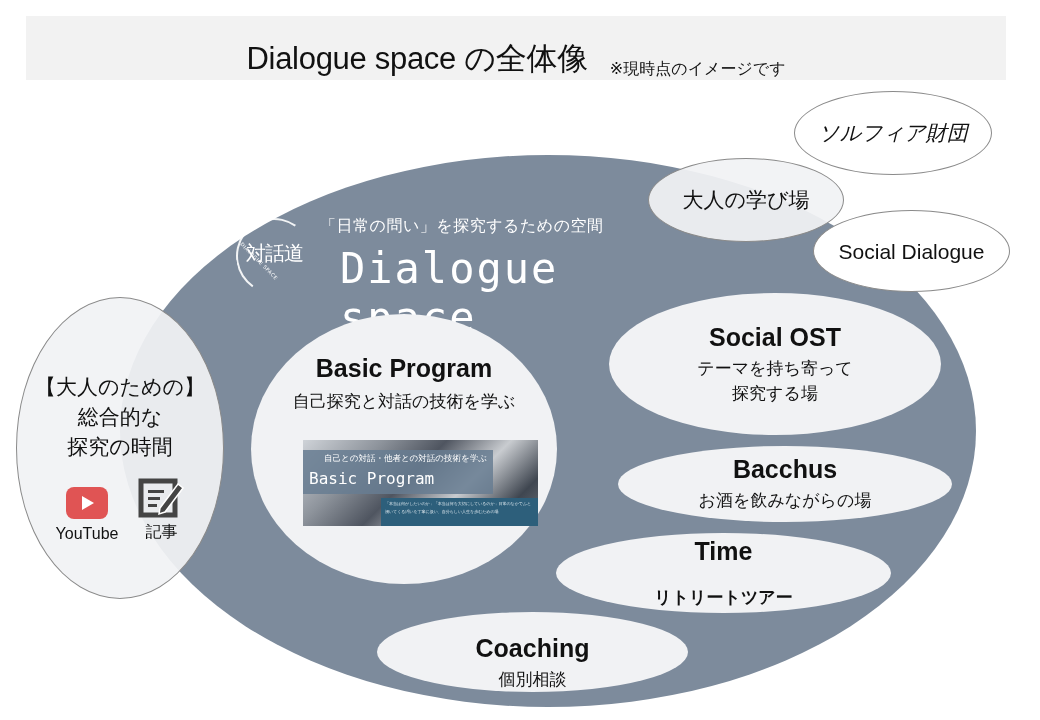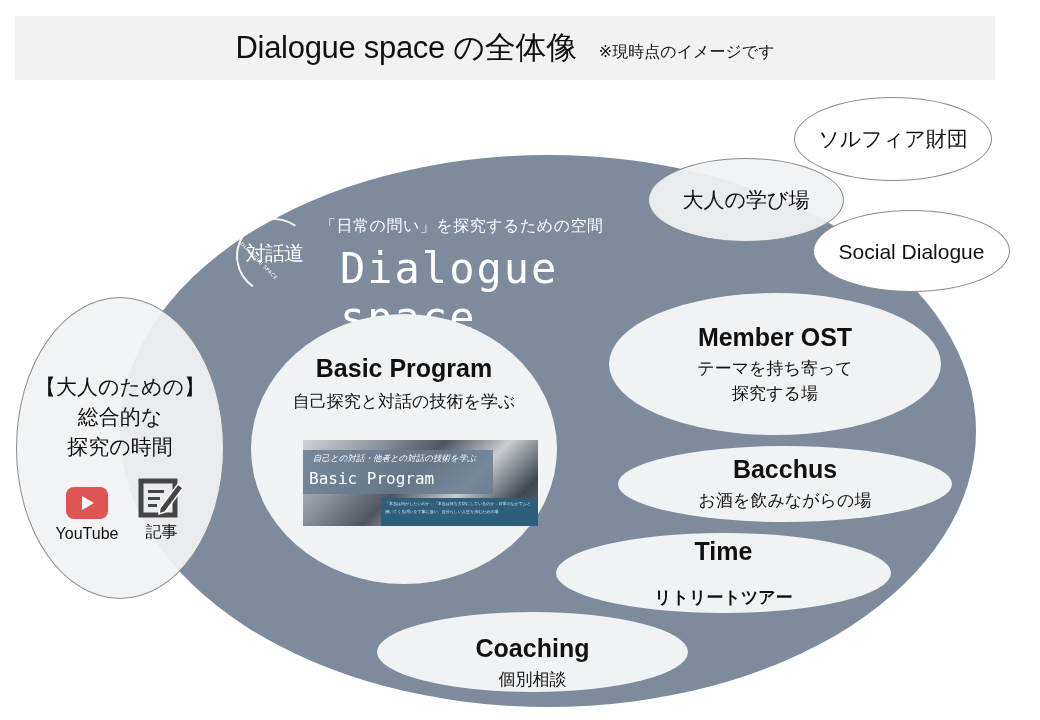--- a/index.html
+++ b/index.html
@@ -1,19 +1,19 @@
 <!DOCTYPE html>
 <html><head>
 <meta charset="utf-8">
 <style>
   html, body { margin:0; padding:0; background:#ffffff; }
   body { width:1040px; height:720px; position:relative; overflow:hidden;
          font-family:"DejaVu Sans", "Liberation Sans", sans-serif; color:#111; }
-  .title-bar { position:absolute; left:15px; top:16px; width:980px; height:64px;
-               background:#f2f2f2; display:flex; align-items:center; justify-content:center; }
+  .title-bar { position:absolute; left:26px; top:16px; width:980px; height:64px;
+               background:#f2f2f2; display:flex; align-items:flex-end; justify-content:center; }
   .title-main { font-size:31px; font-family:"Liberation Sans", "DejaVu Sans", sans-serif; letter-spacing:-0.3px; }
   .title-note { font-size:16px; margin-left:22px; margin-top:8px; }
 
   .main-ellipse { position:absolute; left:120px; top:155px; width:856px; height:552px;
                   border-radius:50%; }
   .ell { position:absolute; border-radius:50%; display:flex; flex-direction:column;
          align-items:center; justify-content:center; text-align:center; box-sizing:border-box; }
   .outline { background:#ffffff; border:1.2px solid #8a8a8a; }
   .outline-translucent { background:rgba(241,242,244,0.93); border:1.2px solid #8a8a8a; }
   .filled { background:#f1f2f4; }
@@ -25,21 +25,21 @@
                   border:2px solid rgba(255,255,255,0.9); border-right-color:transparent; border-bottom-color:transparent;
                   transform:rotate(-10deg); }
   .brand-kanji { position:absolute; left:24px; top:34px; font-size:20px; letter-spacing:-1px; font-family:"DejaVu Serif", serif; }
   .brand-tagline { position:absolute; left:98px; top:10px; font-size:16px; letter-spacing:0.5px; }
   .brand-name { position:absolute; left:118px; top:38px; font-size:42px; font-family:"DejaVu Sans Mono", monospace; letter-spacing:2px; }
   .brand-small { position:absolute; left:12px; top:52px; font-size:5px; transform:rotate(45deg); letter-spacing:0.5px; }
 
   .banner { position:absolute; left:303px; top:440px; width:235px; height:86px; overflow:hidden;
             background:linear-gradient(135deg,#cfd3d8 0%,#8e949c 25%,#4f5560 45%,#c9ccd0 65%,#3f4650 85%,#6b7079 100%); }
   .banner-band { position:absolute; left:0; top:10px; width:190px; height:44px; background:rgba(103,124,146,0.85); color:#fff; }
-  .banner-line1 { position:absolute; left:10px; top:3px; font-size:8.5px; white-space:nowrap;font-style:italic; }
+  .banner-line1 { position:absolute; left:21px; top:3px; font-size:8.5px; white-space:nowrap; }
   .banner-line2 { position:absolute; left:6px; top:19px; font-size:16px; font-family:"DejaVu Sans Mono", monospace; }
   .banner-box { position:absolute; left:78px; top:58px; width:157px; height:28px; background:#2d5f7b; color:#dfe9ef;
                 font-size:4px; line-height:8px; padding:2px 4px; box-sizing:border-box; overflow:hidden; }
 
   .left-title { font-size:21px; line-height:30px; }
   .icon-row { display:flex; gap:20px; margin-top:16px; align-items:flex-end; }
   .icon-col { display:flex; flex-direction:column; align-items:center; font-size:16px; }
   .yt { width:42px; height:32px; background:#e05454; border-radius:8px; position:relative; margin-bottom:6px; }
   .yt:after { content:""; position:absolute; left:16px; top:9px; border-left:12px solid #fff;
               border-top:7px solid transparent; border-bottom:7px solid transparent; }
@@ -55,21 +55,21 @@
 <div class="main-ellipse" style="background:#7d8b9c;"></div>
 
 <div class="brand">
   <div class="brand-circle"></div>
   <div class="brand-kanji">対話道</div>
   <div class="brand-small">DIALOGUE SPACE</div>
   <div class="brand-tagline">「日常の問い」を探究するための空間</div>
   <div class="brand-name">Dialogue space</div>
 </div>
 
-<div class="ell outline" style="left:794px; top:97px; width:198px; height:84px;">
+<div class="ell outline" style="left:794px; top:91px; width:198px; height:84px;font-style:italic;">
   <span class="sub" style="font-size:21px;">ソルフィア財団</span>
 </div>
 <div class="ell outline-translucent" style="left:648px; top:158px; width:196px; height:84px;">
   <span class="sub" style="font-size:21px;">大人の学び場</span>
 </div>
 <div class="ell outline" style="left:813px; top:210px; width:197px; height:82px;">
   <span class="sub" style="font-size:21px; font-family:'Liberation Sans', sans-serif;">Social Dialogue</span>
 </div>
 
 <div class="ell outline-translucent" style="left:16px; top:297px; width:208px; height:302px; padding-top:18px;">
@@ -100,21 +100,21 @@
 </div>
 <div class="banner">
   <div class="banner-band">
     <div class="banner-line1">自己との対話・他者との対話の技術を学ぶ</div>
     <div class="banner-line2">Basic Program</div>
   </div>
   <div class="banner-box">「本当は何がしたいのか」「本当は何を大切にしているのか」日常のなかでふと湧いてくる問いを丁寧に扱い、自分らしい人生を歩むための場</div>
 </div>
 
 <div class="ell filled" style="left:609px; top:293px; width:332px; height:142px;">
-  <div class="h-bold">Member OST</div>
+  <div class="h-bold">Social OST</div>
   <div class="sub" style="margin-top:4px;">テーマを持ち寄って</div>
   <div class="sub">探究する場</div>
 </div>
 
 <div class="ell filled" style="left:618px; top:446px; width:334px; height:76px;text-align:center;">
   <div class="h-bold">Bacchus</div>
   <div class="sub" style="margin-top:4px;">お酒を飲みながらの場</div>
 </div>
 
 <div class="ell filled" style="left:556px; top:533px; width:335px; height:80px;gap:11px;">

